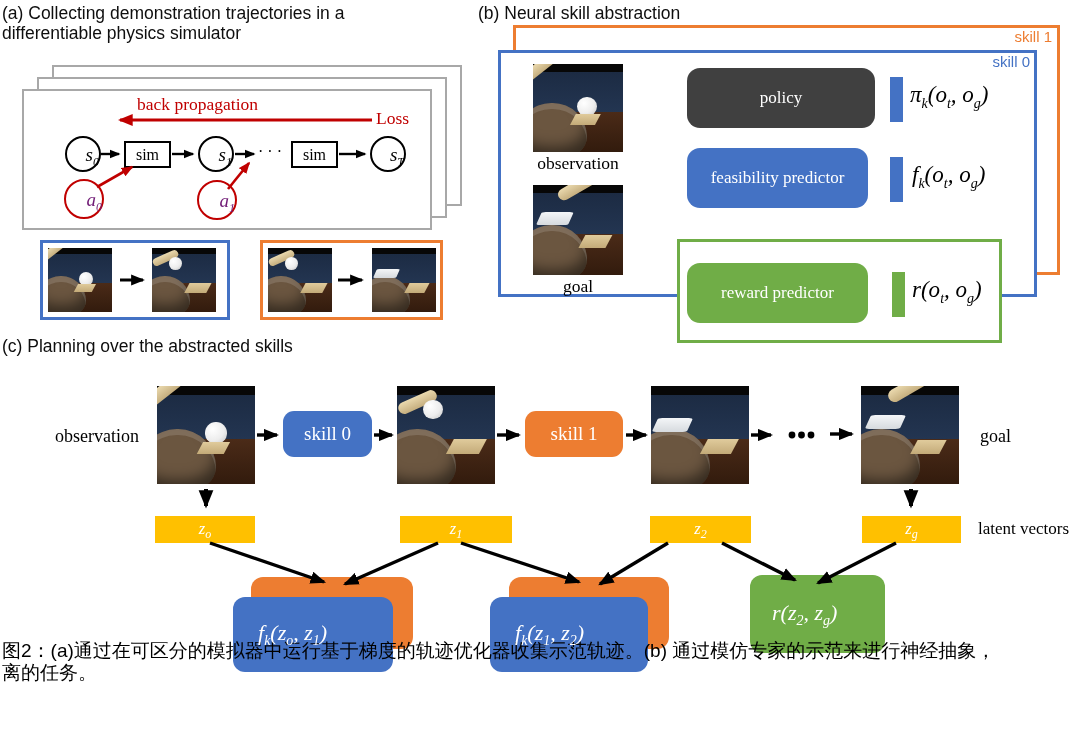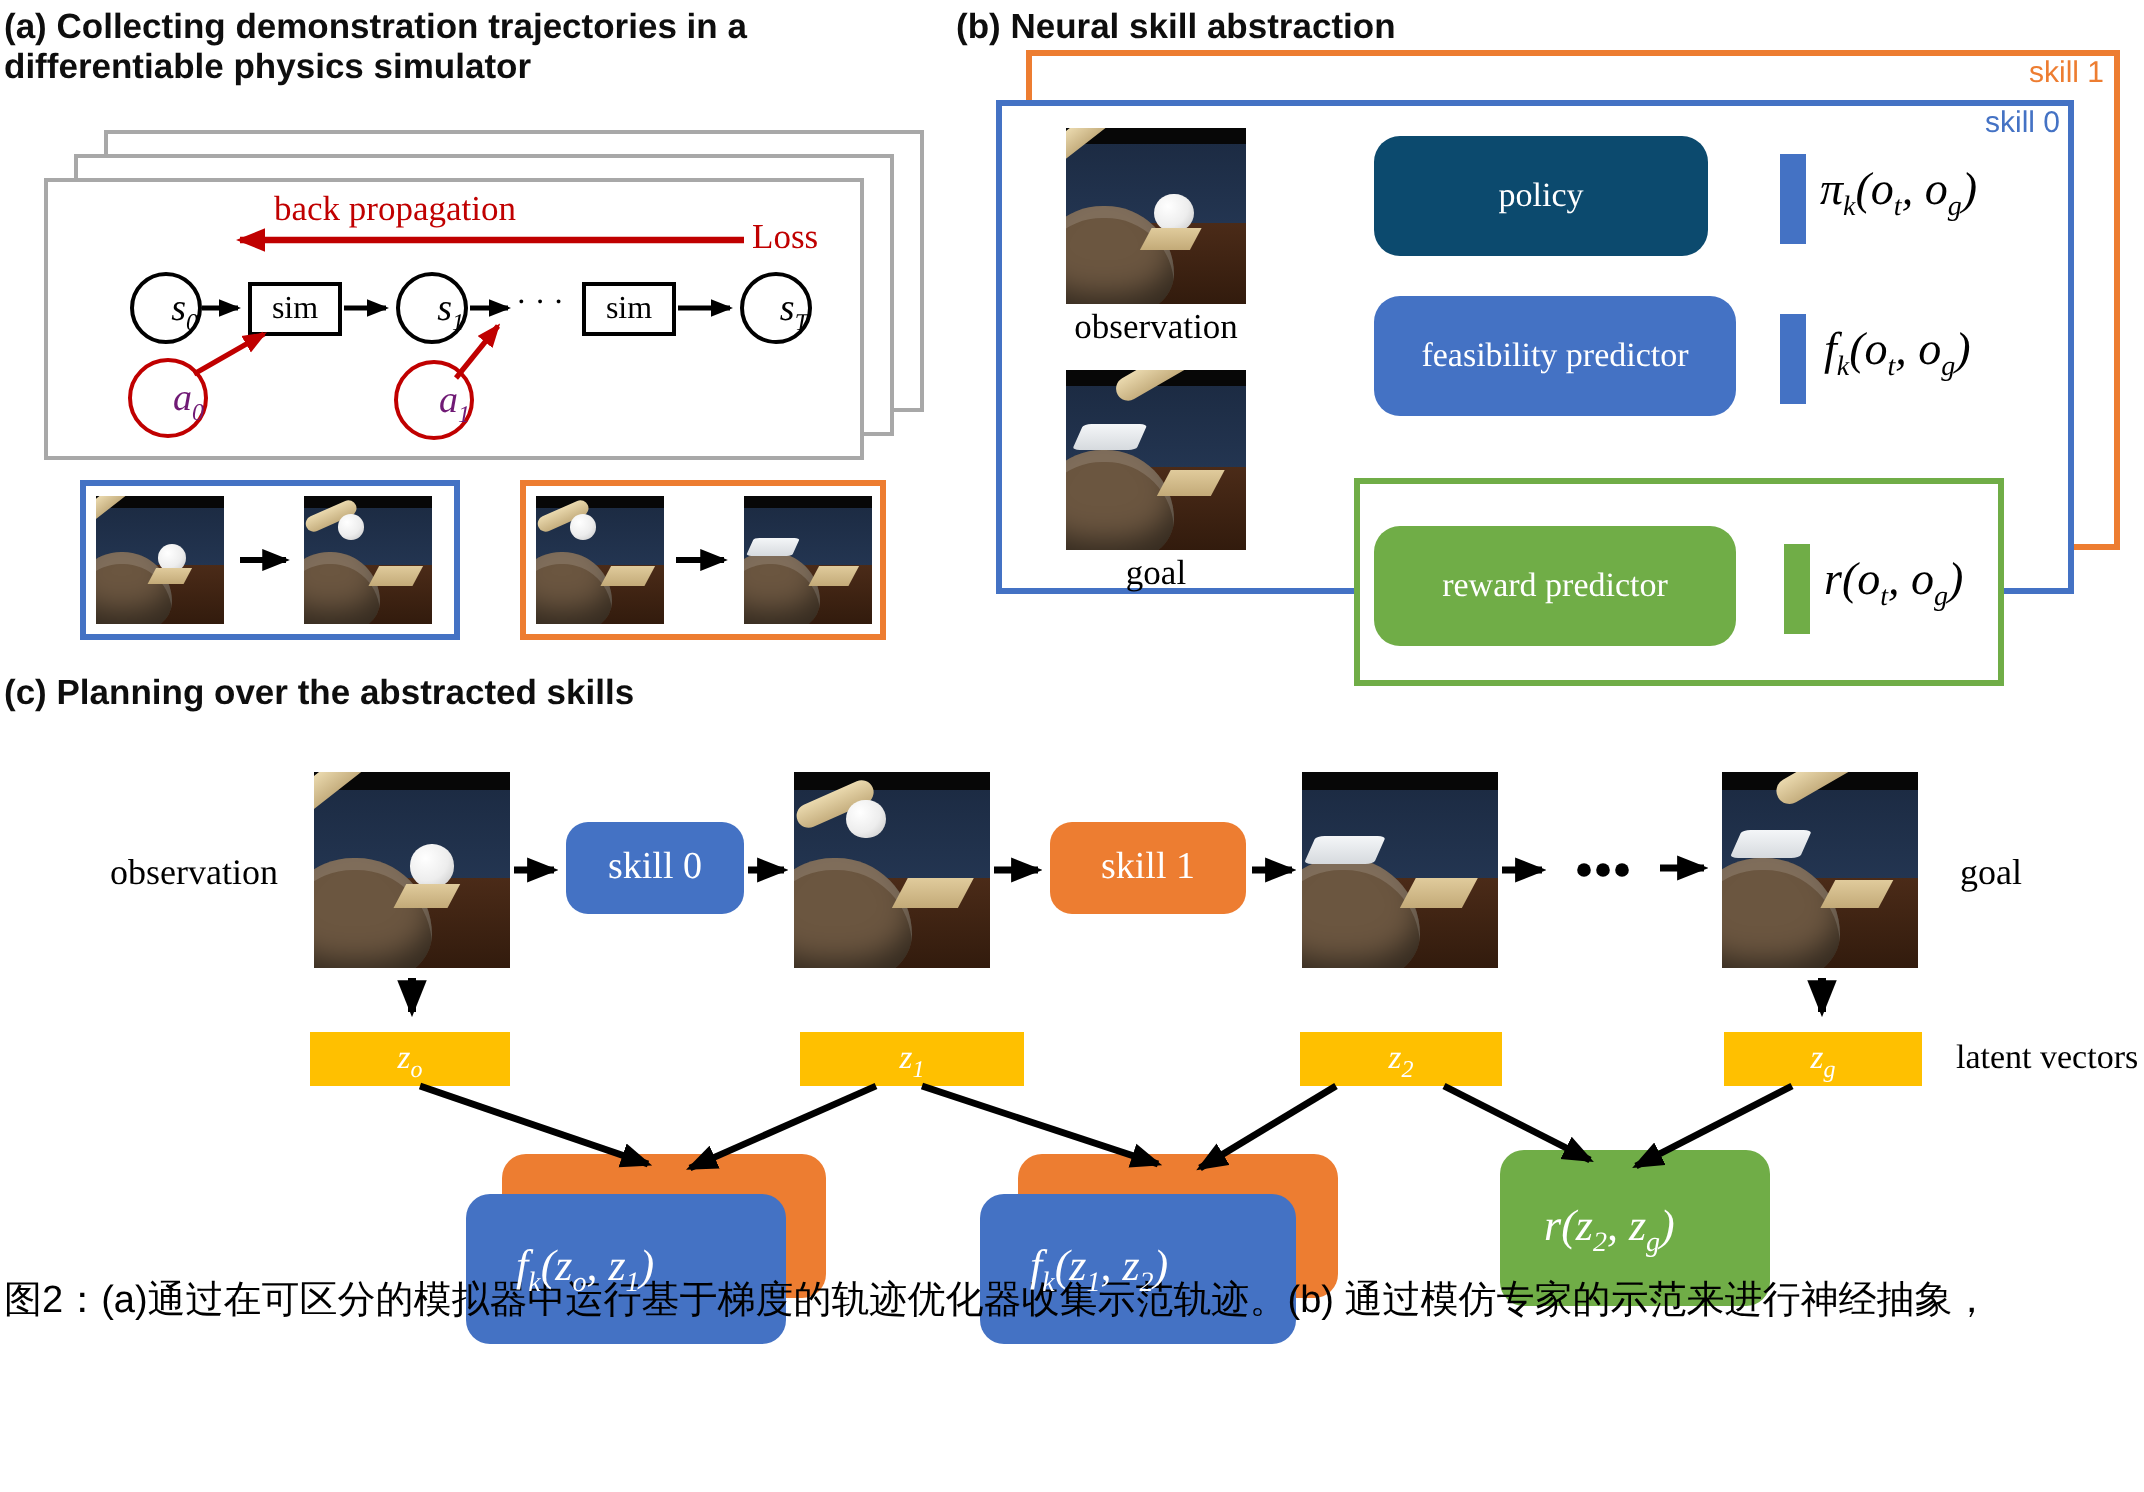--- a/index.html
+++ b/index.html
@@ -1,19 +1,19 @@
 <!DOCTYPE html>
 <html><head>
 <meta charset="utf-8">
 <style>
 *{margin:0;padding:0;box-sizing:border-box}
 html,body{width:1072px;height:746px;background:#fff;overflow:hidden}
 body{position:relative;font-family:"Liberation Sans",sans-serif}
 .abs{position:absolute}
-.h{position:absolute;font-weight:700;font-size:17.5px;line-height:20px;color:#0e0e0e;z-index:6;font-family:"Liberation Sans",sans-serif}
+.h{position:absolute;font-weight:400;font-size:17.5px;line-height:20px;color:#0e0e0e;z-index:6;font-family:"Liberation Sans",sans-serif}
 .frame{position:absolute;background:transparent}
 .stack{position:absolute;border:2.5px solid #a8a8a8;background:#fff}
 .lbl{position:absolute;font-family:"Liberation Serif",serif;font-size:17.5px;color:#000;z-index:6;white-space:nowrap}
 .red{color:#c00000}
 .circ{position:absolute;width:36px;height:36px;border:2.3px solid #000;border-radius:50%;background:#fff;display:flex;align-items:center;justify-content:flex-end;z-index:6}
 .circ.rc{width:40px;height:40px;border-color:#c00000;color:#701a75}
 .simbox{position:absolute;width:47px;height:27px;border:2.3px solid #000;background:#fff;display:flex;align-items:center;justify-content:center;font-family:"Liberation Serif",serif;font-size:16px;z-index:6}
 .mi{font-family:"Liberation Serif",serif;font-style:italic;font-size:19px;line-height:1}
 .mi sub{font-size:12px;line-height:0}
 .math{position:absolute;z-index:7;font-family:"Liberation Serif",serif;font-style:italic;font-size:23px;color:#000;white-space:nowrap}
@@ -118,21 +118,21 @@
   </div>
 <div class="lbl" style="left:513px;top:153px;width:130px;text-align:center">observation</div>
 <div class="scene v4" style="left:533px;top:185px;width:90px;height:90px">
     <i class="pot"></i>
     <i class="pin"></i>
     <i class="dough"></i>
     <i class="pat"></i>
   </div>
 <div class="lbl" style="left:513px;top:276px;width:130px;text-align:center">goal</div>
 
-<div class="rbox" style="left:687px;top:68px;width:167px;height:60px;background:#0c4a6e">policy</div>
+<div class="rbox" style="left:687px;top:68px;width:188px;height:60px;background:#404040">policy</div>
 <div class="bar" style="left:890px;top:77px;width:13px;height:45px;background:#4472C4"></div>
 <div class="math" style="left:910px;top:82px"><span>π</span><sub>k</sub><span>(o</span><sub>t</sub><span>, o</span><sub>g</sub><span>)</span></div>
 
 <div class="rbox" style="left:687px;top:148px;width:181px;height:60px;background:#4472C4">feasibility predictor</div>
 <div class="bar" style="left:890px;top:157px;width:13px;height:45px;background:#4472C4"></div>
 <div class="math" style="left:912px;top:162px"><span>f</span><sub>k</sub><span>(o</span><sub>t</sub><span>, o</span><sub>g</sub><span>)</span></div>
 
 <div class="frame" style="left:677px;top:239px;width:325px;height:104px;border:3px solid #70AD47;background:#fff;z-index:3"></div>
 <div class="rbox" style="left:687px;top:263px;width:181px;height:60px;background:#70AD47">reward predictor</div>
 <div class="bar" style="left:892px;top:272px;width:13px;height:45px;background:#70AD47"></div>
@@ -188,20 +188,21 @@
 
 <div class="abs" style="left:509px;top:577px;width:160px;height:72px;background:#ED7D31;border-radius:12px;z-index:4"></div>
 <div class="abs" style="left:490px;top:597px;width:158px;height:75px;background:#4472C4;border-radius:12px;z-index:5"></div>
 <div class="math w" style="left:515px;top:620px"><span>f</span><sub>k</sub><span>(z</span><sub>1</sub><span>, z</span><sub>2</sub><span>)</span></div>
 
 <div class="abs" style="left:750px;top:575px;width:135px;height:78px;background:#70AD47;border-radius:12px;z-index:5"></div>
 <div class="math w" style="left:772px;top:600px"><span>r</span><sub></sub><span>(z</span><sub>2</sub><span>, z</span><sub>g</sub><span>)</span></div>
 
 <div class="cap">
   <div>图2：(a)通过在可区分的模拟器中运行基于梯度的轨迹优化器收集示范轨迹。(b) 通过模仿专家的示范来进行神经抽象，</div>
+  <div>离的任务。</div>
 </div>
 
 <svg class="overlay" width="1072" height="746" viewBox="0 0 1072 746">
   <defs>
     <marker id="ab" viewBox="0 0 10 8" markerWidth="4.6" markerHeight="3.8" refX="8.6" refY="4" orient="auto" markerUnits="strokeWidth">
         <path d="M0,0 L10,4 L0,8 z" fill="#000"></path>
       </marker>
     <marker id="ar" viewBox="0 0 10 8" markerWidth="4.6" markerHeight="3.8" refX="8.6" refY="4" orient="auto" markerUnits="strokeWidth">
         <path d="M0,0 L10,4 L0,8 z" fill="#c00000"></path>
       </marker>

